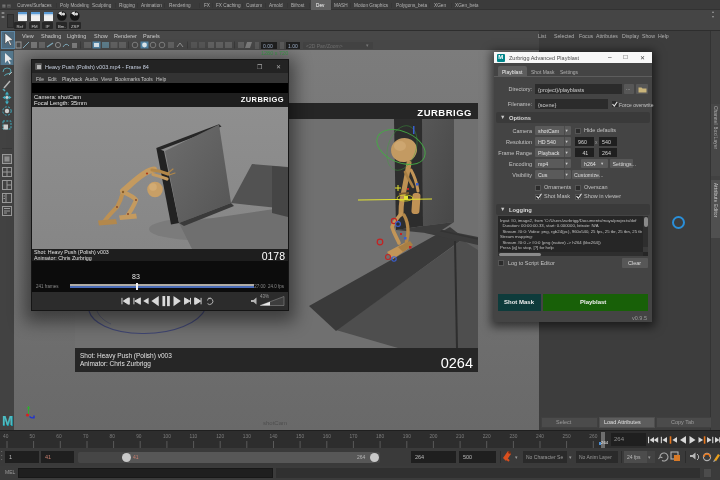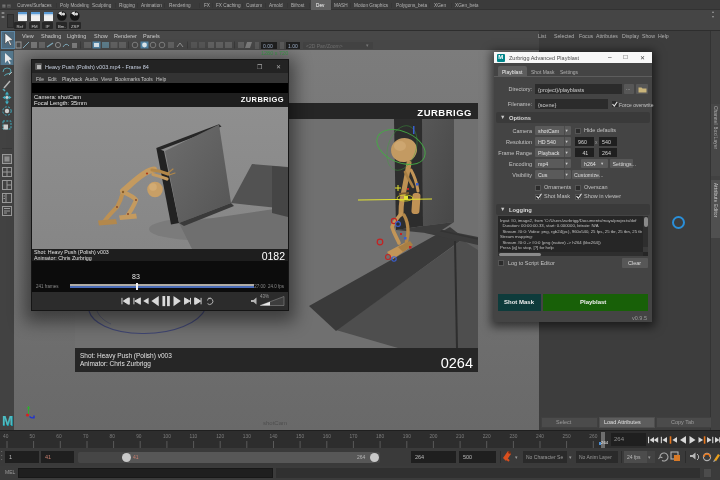--- a/index.html
+++ b/index.html
@@ -498,21 +498,21 @@
   <circle cx="85" cy="100" r="1" fill="#8a4a2a"></circle>
   <circle cx="104" cy="93" r="1" fill="#8a4a2a"></circle>
   <circle cx="96" cy="107" r="1" fill="#8a4a2a"></circle>
   <circle cx="91" cy="85" r="1.2" fill="#8a5f2a"></circle>
   <circle cx="115" cy="66.5" r="1.1" fill="#b03a1a"></circle>
  </svg>
 
  <div class="abs" style="left:0;top:189px;width:256px;height:12px;background:#1e1e1e;">
   <div class="txt" style="left:2px;top:0px;font-size:5.3px;color:#e2e2e2;">Shot: Heavy Push (Polish) v003</div>
   <div class="txt" style="left:2px;top:6px;font-size:5.3px;color:#e2e2e2;">Animator: Chris Zurbrigg</div>
-  <div class="txt" style="right:3px;top:0.5px;font-size:10.5px;color:#fff;">0182</div>
+  <div class="txt" style="right:3px;top:0.5px;font-size:10.5px;color:#fff;">0178</div>
  </div>
 
  <div class="abs" style="left:0;top:201px;width:256px;height:31px;background:#0c0c0c;">
   <div class="txt" style="left:100px;top:12px;font-size:7px;color:#e8e8e8;">83</div>
   <div class="txt" style="left:4px;top:23px;font-size:4.5px;color:#8a8a8a;">241 frames</div>
   <div class="abs" style="left:38px;top:22.5px;width:184px;height:2.4px;background:#b0aca4;"></div>
   <div class="abs" style="left:38px;top:24.9px;width:184px;height:2.6px;background:#4a6cb8;"></div>
   <div class="abs" style="left:104px;top:21.5px;width:1.6px;height:7px;background:#f2f2f2;"></div>
   <div class="txt" style="right:4px;top:23px;font-size:4.5px;color:#8a8a8a;">27:00&nbsp;&nbsp;24.0 fps</div>
  </div>

